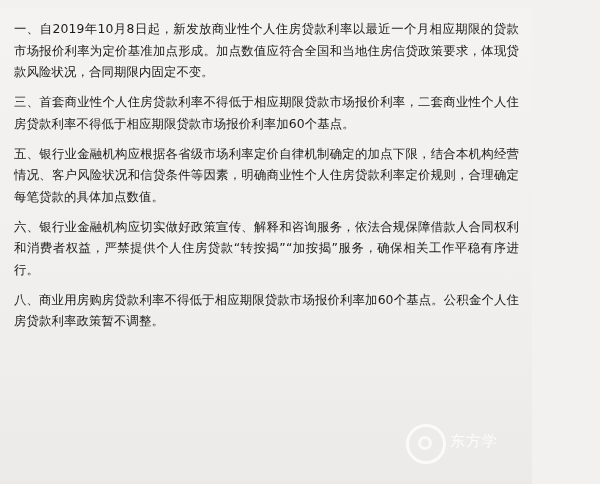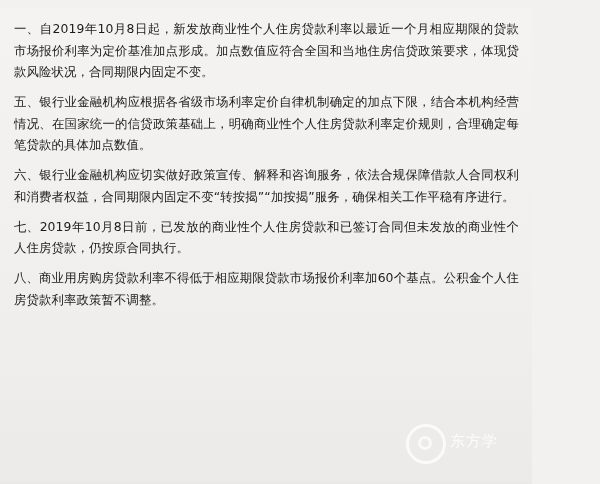--- a/index.html
+++ b/index.html
@@ -83,23 +83,23 @@
     background: linear-gradient(180deg, rgba(235,234,232,0) 0%, rgba(223,222,220,1) 100%);
     pointer-events: none;
   }
 </style>
 </head>
 <body>
 
 <div id="doc">
 
   <p class="para">一、自2019年10月8日起，新发放商业性个人住房贷款利率以最近一个月相应期限的贷款市场报价利率为定价基准加点形成。加点数值应符合全国和当地住房信贷政策要求，体现贷款风险状况，合同期限内固定不变。</p>
-  <p class="para">五、银行业金融机构应根据各省级市场利率定价自律机制确定的加点下限，结合本机构经营情况、在国家统一的信贷政策基础上，明确商业性个人住房贷款利率定价规则，合理确定每笔贷款的具体加点数值。</p>
-  <p class="para">六、银行业金融机构应切实做好政策宣传、解释和咨询服务，依法合规保障借款人合同权利和消费者权益，合同期限内固定不变“转按揭”“加按揭”服务，确保相关工作平稳有序进行。</p>
-  <p class="para">七、2019年10月8日前，已发放的商业性个人住房贷款和已签订合同但未发放的商业性个人住房贷款，仍按原合同执行。</p>
+  <p class="para">三、首套商业性个人住房贷款利率不得低于相应期限贷款市场报价利率，二套商业性个人住房贷款利率不得低于相应期限贷款市场报价利率加60个基点。</p>
+  <p class="para">五、银行业金融机构应根据各省级市场利率定价自律机制确定的加点下限，结合本机构经营情况、客户风险状况和信贷条件等因素，明确商业性个人住房贷款利率定价规则，合理确定每笔贷款的具体加点数值。</p>
+  <p class="para">六、银行业金融机构应切实做好政策宣传、解释和咨询服务，依法合规保障借款人合同权利和消费者权益，严禁提供个人住房贷款“转按揭”“加按揭”服务，确保相关工作平稳有序进行。</p>
   <p class="para">八、商业用房购房贷款利率不得低于相应期限贷款市场报价利率加60个基点。公积金个人住房贷款利率政策暂不调整。</p>
 
   <div id="watermark">
     <div class="wm-ring"></div>
     <div class="wm-text">东方学</div>
   </div>
 
   <div id="bottom-fade"></div>
 </div>
 

